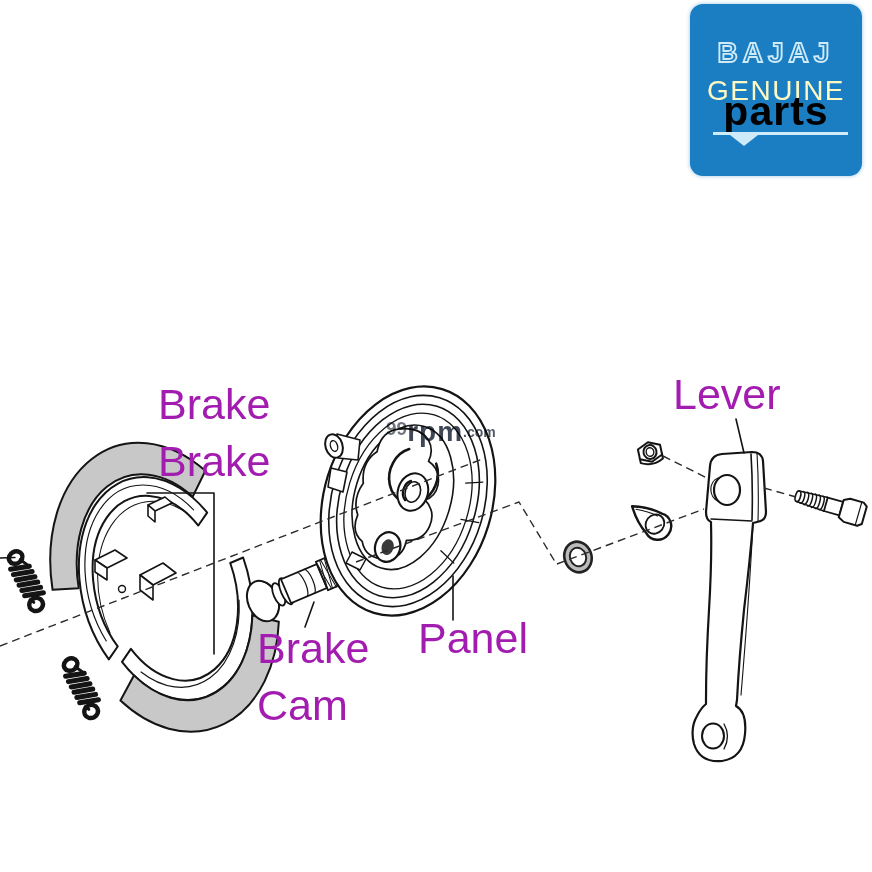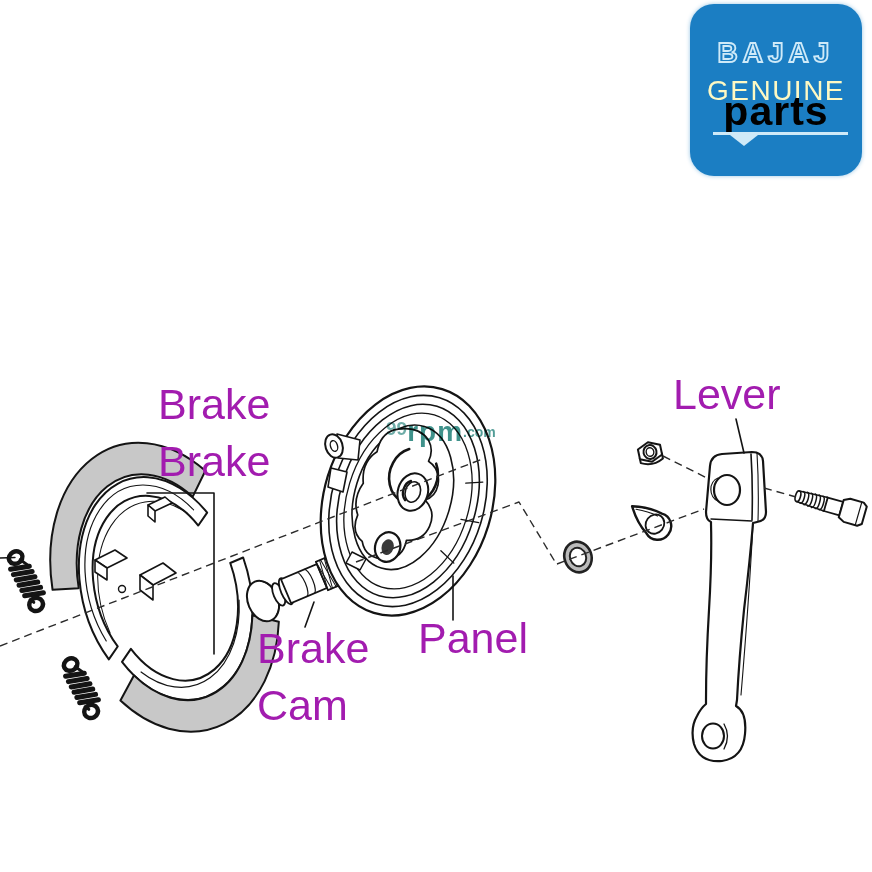--- a/index.html
+++ b/index.html
@@ -8,27 +8,27 @@
   .stage svg{position:absolute;left:0;top:0;}
   
   .lbl{position:absolute;color:#a21caf;font-size:43px;line-height:57px;
        font-family:"Liberation Sans",sans-serif;white-space:nowrap;}
   .lbl span{display:block;}
   #lbl-brake-shoes{left:158px;top:376px;}
   #lbl-brake-cam{left:257px;top:620px;}
   #lbl-panel{left:418px;top:610px;}
   #lbl-lever{left:673px;top:366px;}
   
-  .watermark{position:absolute;left:386px;top:416px;color:#0f766e;opacity:.8;
+  .watermark{position:absolute;left:386px;top:416px;color:#0f172a;opacity:.8;
              mix-blend-mode:multiply;white-space:nowrap;font-weight:bold;}
   .watermark .wm-num{font-size:19px;vertical-align:6px;opacity:.75;}
   .watermark .wm-name{font-size:28px;letter-spacing:1px;}
   .watermark .wm-tld{font-size:14px;vertical-align:4px;opacity:.9;}
   
-  .logo{position:absolute;left:690px;top:4px;width:172px;height:172px;border-radius:24px;
+  .logo{position:absolute;left:690px;top:4px;width:172px;height:172px;border-radius:13px;
         background:#1b7ec3;box-shadow:0 0 4px rgba(27,126,195,.45);}
   .logo .brand-svg{position:absolute;left:0;top:0;}
   .logo .tagline{position:absolute;left:0;top:71px;width:100%;text-align:center;
         color:#fef9c3;font-size:28px;letter-spacing:1.5px;}
   .logo .product{position:absolute;left:0;top:84px;width:100%;text-align:center;
         color:#000000;font-size:41px;font-weight:bold;letter-spacing:1px;}
   .logo .rule{position:absolute;left:23px;top:128px;width:135px;height:3px;background:#cfeaf8;}
   .logo .arrow{position:absolute;left:40px;top:131px;width:0;height:0;
         border-left:14px solid transparent;border-right:14px solid transparent;
         border-top:11px solid #cfeaf8;}

